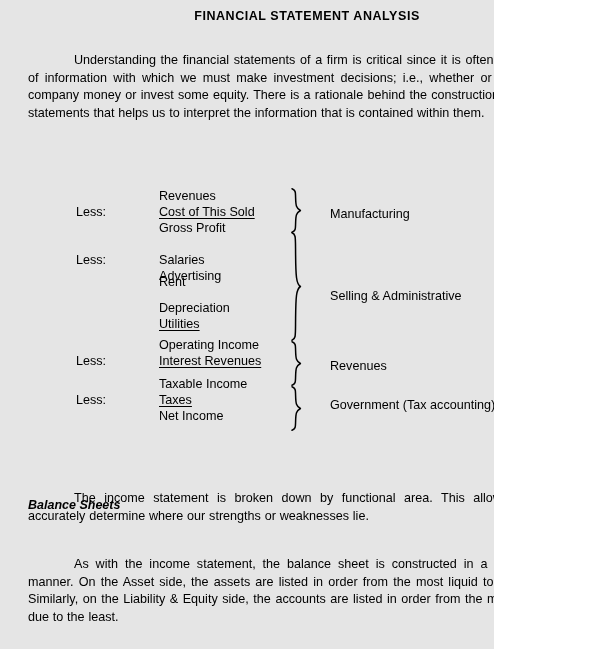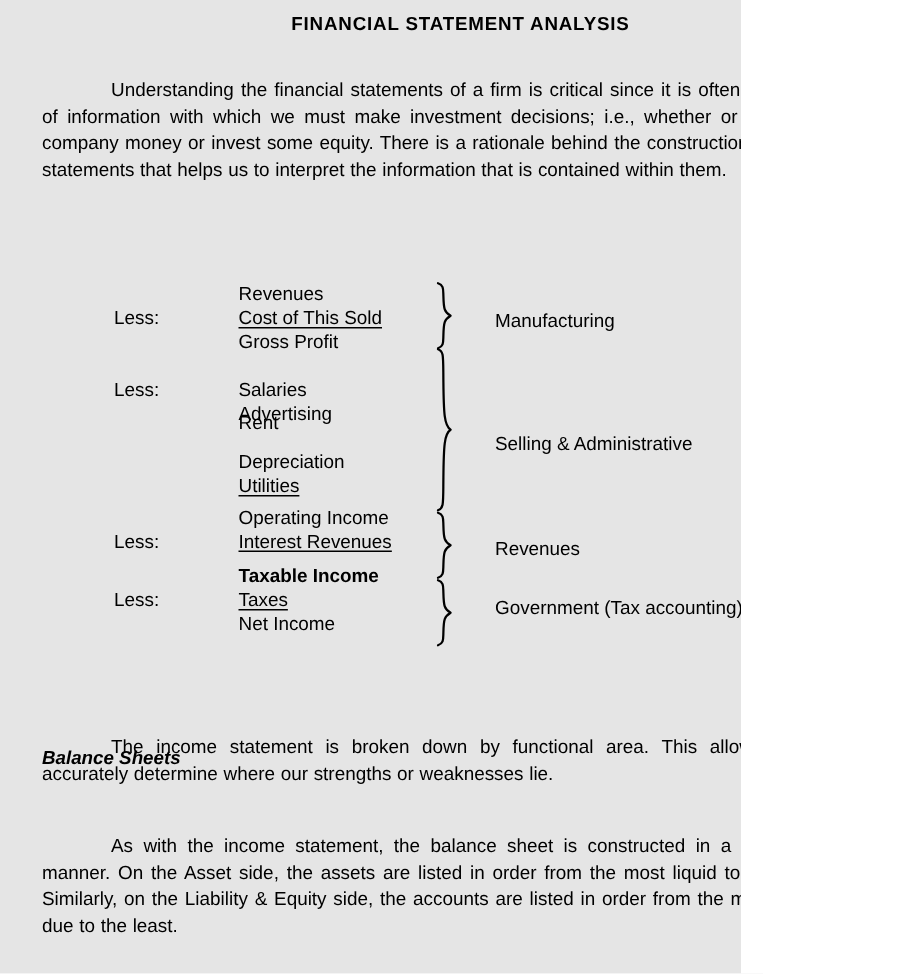--- a/index.html
+++ b/index.html
@@ -154,21 +154,21 @@
       <div class="is-row" style="top: 114px;">
         <span class="is-item">Depreciation</span>
       </div>
       <div class="is-row" style="top: 151px;">
         <span class="is-item">Operating Income</span>
       </div>
       <div class="is-row" style="top: 167px;">
         <span class="is-less">Less:</span>
         <span class="is-item ul">Interest Revenues</span>
       </div>
-      <div class="is-row" style="top: 190px; font-weight: bold;">
+      <div class="is-row" style="top: 190px;">
         <span class="is-item">Taxable Income</span>
       </div>
       <div class="is-row" style="top: 206px;">
         <span class="is-less">Less:</span>
         <span class="is-item ul">Taxes</span>
       </div>
       <div class="is-row" style="top: 222px;">
         <span class="is-item">Net Income</span>
       </div>
       <div class="brace" style="top: 2px; width: 13px; height: 45px;">

